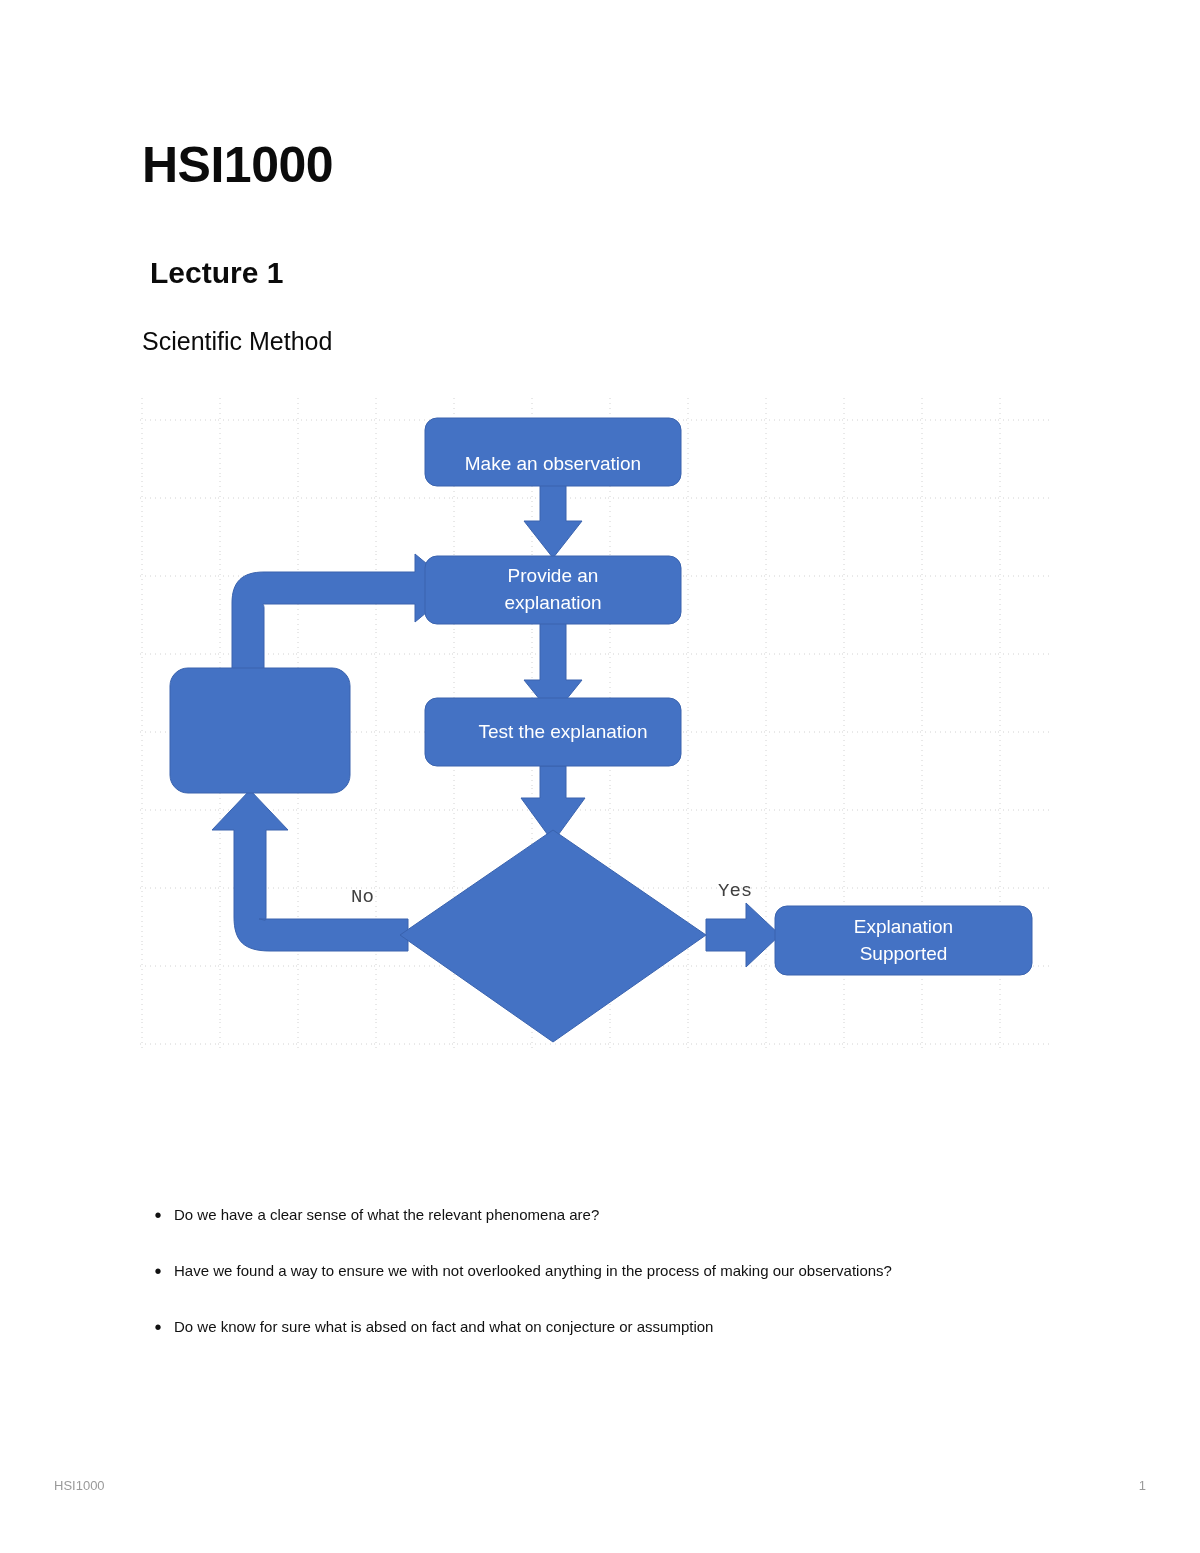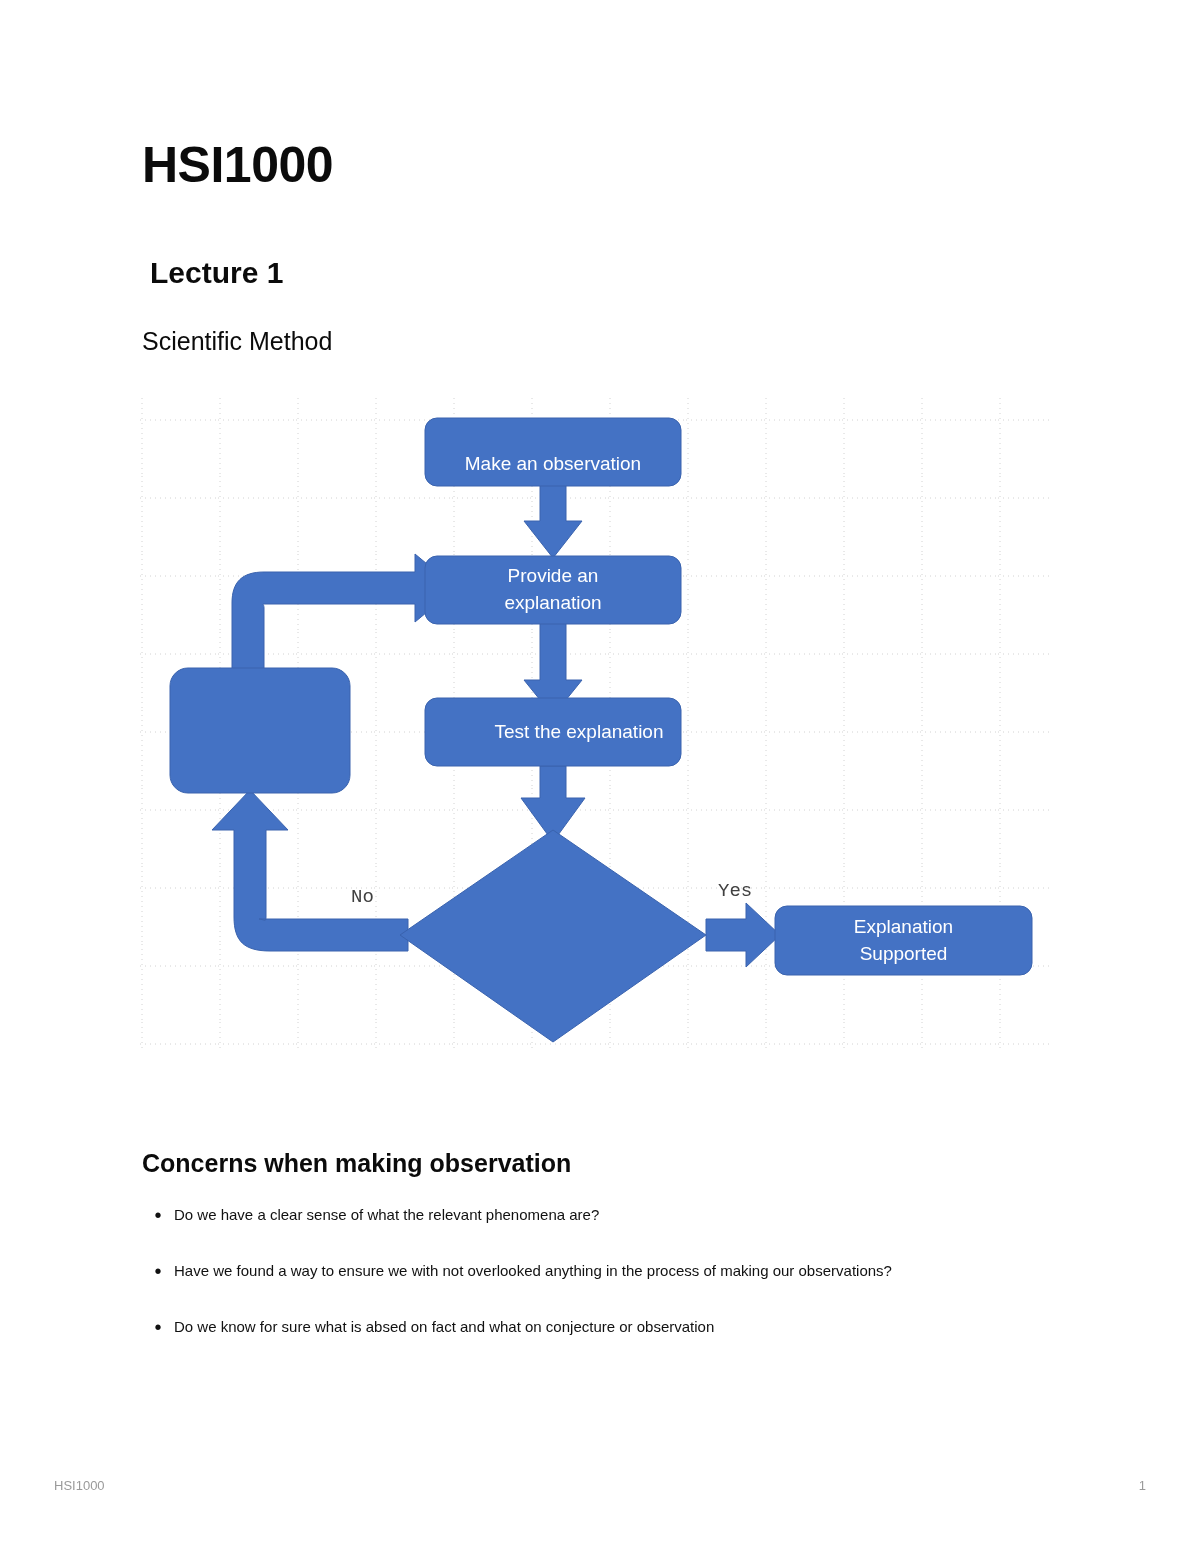--- a/index.html
+++ b/index.html
@@ -197,46 +197,45 @@
       <rect x="635" y="508" width="257" height="69" rx="12" ry="12" fill="#4472C4" stroke="#3A63AE" stroke-width="1"></rect>
 
       <rect x="30" y="270" width="180" height="125" rx="18" ry="18" fill="#4472C4" stroke="#3A63AE" stroke-width="1"></rect>
     </svg>
 
     <div class="node-label" style="left:285px; top:20px; width:256px; height:68px; display:flex; align-items:center; justify-content:center;margin-top:12px;">Make an observation</div>
 
     <div class="node-label" style="left:285px; top:158px; width:256px; height:68px; display:flex; align-items:center; justify-content:center;">Provide an
 explanation</div>
 
-    <div class="node-label" style="left:285px; top:300px; width:276px; height:68px; display:flex; align-items:center; justify-content:center;padding-left:16px;">Test the explanation</div>
+    <div class="node-label" style="left:285px; top:300px; width:276px; height:68px; display:flex; align-items:center; justify-content:center;">Test the explanation</div>
 
 
     <div class="node-label" style="left:635px; top:508px; width:257px; height:69px; display:flex; align-items:center; justify-content:center;">Explanation
 Supported</div>
 
 
     <div class="edge-label" style="left:211px; top:488px;">No</div>
 
     <div class="edge-label" style="left:578px; top:482px;">Yes</div>
   </div>
 
-  <div class="heading-concerns">Concerns when making observation</div>
 
   <div class="bullets">
     <div class="bullet-row">
       <div class="bullet-dot">•</div>
       <div class="bullet-text">Do we have a clear sense of what the relevant phenomena are?</div>
     </div>
     <div class="bullet-row">
       <div class="bullet-dot">•</div>
       <div class="bullet-text">Have we found a way to ensure we with not overlooked anything in the process of making our observations?</div>
     </div>
     <div class="bullet-row">
       <div class="bullet-dot">•</div>
-      <div class="bullet-text">Do we know for sure what is absed on fact and what on conjecture or observation</div>
+      <div class="bullet-text">Do we know for sure what is absed on fact and what on conjecture or assumption</div>
     </div>
   </div>
 
   <div class="footer">
     <span>HSI1000</span>
     <span>1</span>
   </div>
 
 </div>
 

